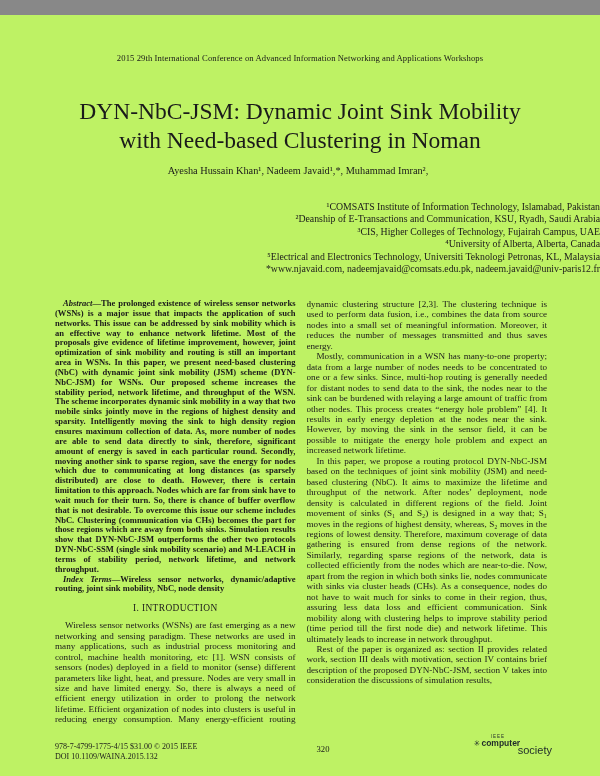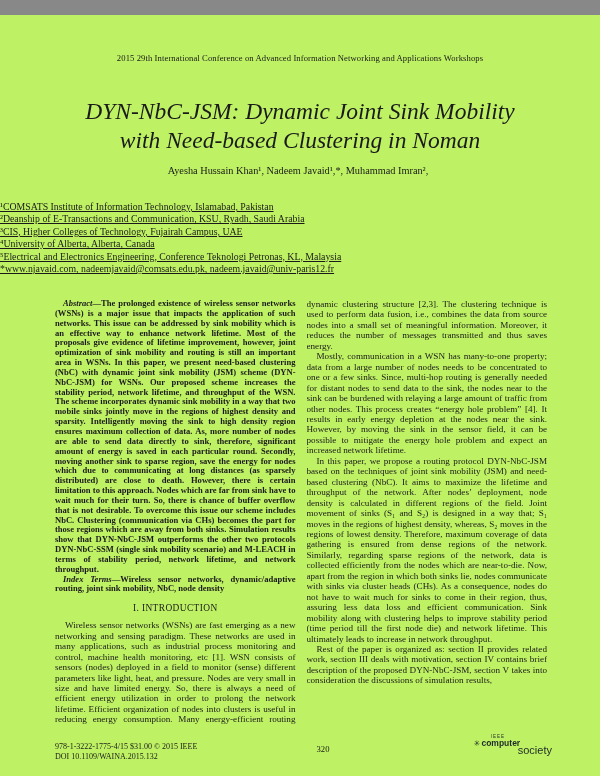--- a/index.html
+++ b/index.html
@@ -14,31 +14,31 @@
   }
   .conf-header{
     position:absolute;top:38px;left:0;right:0;
     text-align:center;
     font-size:8.6px;letter-spacing:.1px;
   }
   .title{
     position:absolute;top:82px;left:0;right:0;
     text-align:center;
     font-size:23.5px;line-height:29px;
-    font-weight:normal;margin:0;font-style:italic;
+    font-weight:normal;margin:0;
   }
   .authors{
     position:absolute;top:149px;left:0;right:4px;
     text-align:center;
     font-size:10.3px;line-height:13px;
   }
   .affiliations{
     position:absolute;top:186px;left:0;right:0;
-    text-align:left;
-    font-size:9.8px;line-height:12.4px;text-decoration:underline;
+    text-align:right;
+    font-size:9.8px;line-height:12.4px;
   }
   .columns{
     position:absolute;top:284px;left:55px;width:492px;height:427px;
     display:flex;gap:11px;overflow:hidden;
   }
   .col{width:240.5px;height:427px;overflow:hidden;text-align:justify;}
   .abstract,.index-terms{
     font-weight:bold;
     font-size:8.55px;line-height:9.85px;
     margin:0;text-indent:8px;
@@ -88,21 +88,21 @@
 
   <div class="authors">
     <div>Ayesha Hussain Khan¹, Nadeem Javaid¹,*, Muhammad Imran²,</div>
   </div>
 
   <div class="affiliations">
     <div>¹COMSATS Institute of Information Technology, Islamabad, Pakistan</div>
     <div>²Deanship of E-Transactions and Communication, KSU, Ryadh, Saudi Arabia</div>
     <div>³CIS, Higher Colleges of Technology, Fujairah Campus, UAE</div>
     <div>⁴University of Alberta, Alberta, Canada</div>
-    <div>⁵Electrical and Electronics Engineering, Conference Teknologi Petronas, KL, Malaysia</div>
+    <div>⁵Electrical and Electronics Technology, Universiti Teknologi Petronas, KL, Malaysia</div>
     <div>*www.njavaid.com, nadeemjavaid@comsats.edu.pk, nadeem.javaid@univ-paris12.fr</div>
   </div>
 
   <div class="columns">
 
     <div class="col">
       <p class="abstract"><span class="lead-italic">Abstract</span><span>—The prolonged existence of wireless sensor networks (WSNs) is a major issue that impacts the application of such networks. This issue can be addressed by sink mobility which is an effective way to enhance network lifetime. Most of the proposals give evidence of lifetime improvement, however, joint optimization of sink mobility and routing is still an important area in WSNs. In this paper, we present need-based clustering (NbC) with dynamic joint sink mobility (JSM) scheme (DYN-NbC-JSM) for WSNs. Our proposed scheme increases the stability period, network lifetime, and throughput of the WSN. The scheme incorporates dynamic sink mobility in a way that two mobile sinks jointly move in the regions of highest density and sparsity. Intelligently moving the sink to high density region ensures maximum collection of data. As, more number of nodes are able to send data directly to sink, therefore, significant amount of energy is saved in each particular round. Secondly, moving another sink to sparse region, save the energy for nodes which due to communicating at long distances (as sparsely distributed) are close to death. However, there is certain limitation to this approach. Nodes which are far from sink have to wait much for their turn. So, there is chance of buffer overflow that is not desirable. To overcome this issue our scheme includes NbC. Clustering (communication via CHs) becomes the part for those regions which are away from both sinks. Simulation results show that DYN-NbC-JSM outperforms the other two protocols DYN-NbC-SSM (single sink mobility scenario) and M-LEACH in terms of stability period, network lifetime, and network throughput.</span></p>
       <p class="index-terms"><span class="lead-italic">Index Terms</span><span>—Wireless sensor networks, dynamic/adaptive routing, joint sink mobility, NbC, node density</span></p>
       <h2 class="section-heading">I. INTRODUCTION</h2>
       <p class="body-par">Wireless sensor networks (WSNs) are fast emerging as a new networking and sensing paradigm. These networks are used in many applications, such as industrial process monitoring and control, machine health monitoring, etc [1]. WSN consists of sensors (nodes) deployed in a field to monitor (sense) different parameters like light, heat, and pressure. Nodes are very small in size and have limited energy. So, there is always a need of efficient energy utilization in order to prolong the network lifetime. Efficient organization of nodes into clusters is useful in reducing energy consumption. Many energy-efficient routing protocols are designed based on the</p>
@@ -111,21 +111,21 @@
     <div class="col">
       <p class="body-par no-indent">dynamic clustering structure [2,3]. The clustering technique is used to perform data fusion, i.e., combines the data from source nodes into a small set of meaningful information. Moreover, it reduces the number of messages transmitted and thus saves energy.</p>
       <p class="body-par">Mostly, communication in a WSN has many-to-one property; data from a large number of nodes needs to be concentrated to one or a few sinks. Since, multi-hop routing is generally needed for distant nodes to send data to the sink, the nodes near to the sink can be burdened with relaying a large amount of traffic from other nodes. This process creates “energy hole problem” [4]. It results in early energy depletion at the nodes near the sink. However, by moving the sink in the sensor field, it can be possible to mitigate the energy hole problem and expect an increased network lifetime.</p>
       <p class="body-par">In this paper, we propose a routing protocol DYN-NbC-JSM based on the techniques of joint sink mobility (JSM) and need-based clustering (NbC). It aims to maximize the lifetime and throughput of the network. After nodes’ deployment, node density is calculated in different regions of the field. Joint movement of sinks (S₁ and S₂) is designed in a way that; S₁ moves in the regions of highest density, whereas, S₂ moves in the regions of lowest density. Therefore, maximum coverage of data gathering is ensured from dense regions of the network. Similarly, regarding sparse regions of the network, data is collected efficiently from the nodes which are near-to-die. Now, apart from the region in which both sinks lie, nodes communicate with sinks via cluster heads (CHs). As a consequence, nodes do not have to wait much for sinks to come in their region, thus, assuring less data loss and efficient communication. Sink mobility along with clustering helps to improve stability period (time period till the first node die) and network lifetime. This ultimately leads to increase in network throughput.</p>
       <p class="body-par">Rest of the paper is organized as: section II provides related work, section III deals with motivation, section IV contains brief description of the proposed DYN-NbC-JSM, section V takes into consideration the discussions of simulation results,</p>
     </div>
 
   </div>
 
   <div class="footer-copyright">
-    <div>978-1-3222-1775-4/15 $31.00 © 2015 IEEE</div>
+    <div>978-7-4799-1775-4/15 $31.00 © 2015 IEEE</div>
     <div>DOI 10.1109/WAINA.2015.132</div>
   </div>
 
   <div class="footer-page-number">320</div>
 
   <div class="cs-logo">
     <div class="cs-ieee">IEEE</div>
     <div class="cs-row">
       <span class="cs-gear">✳</span>
       <span class="cs-computer">computer</span>

